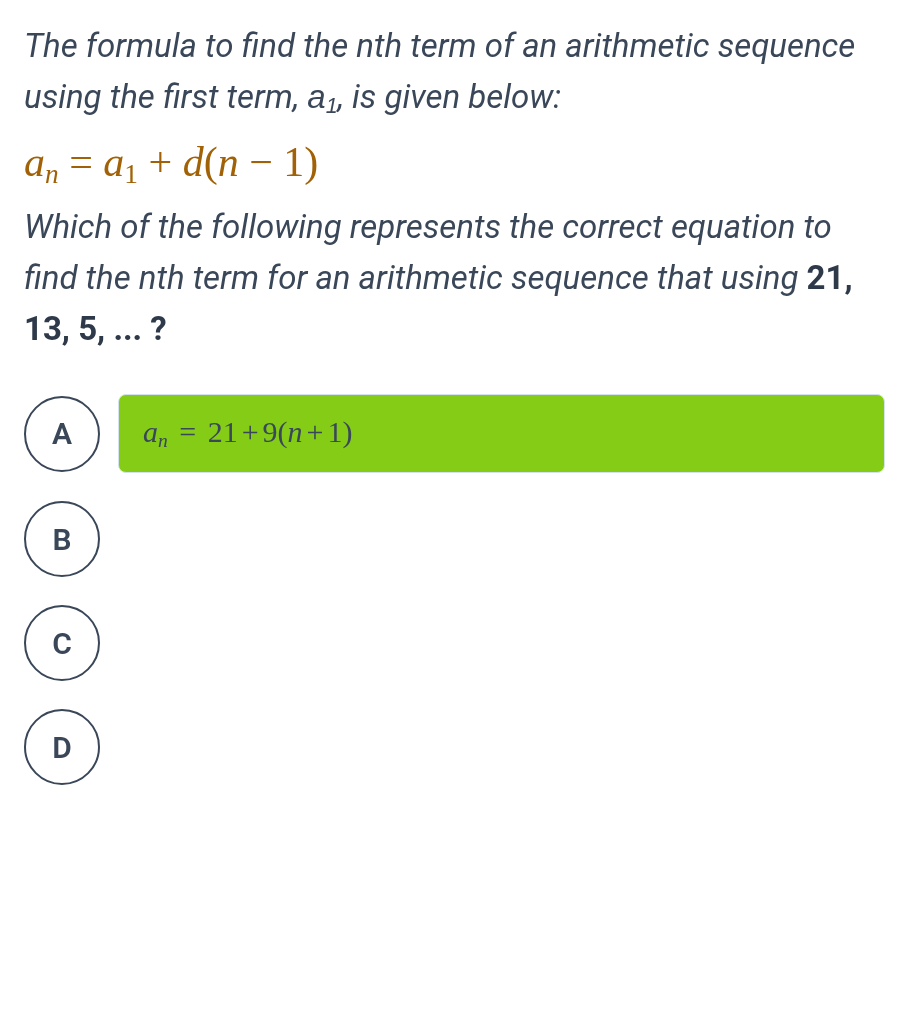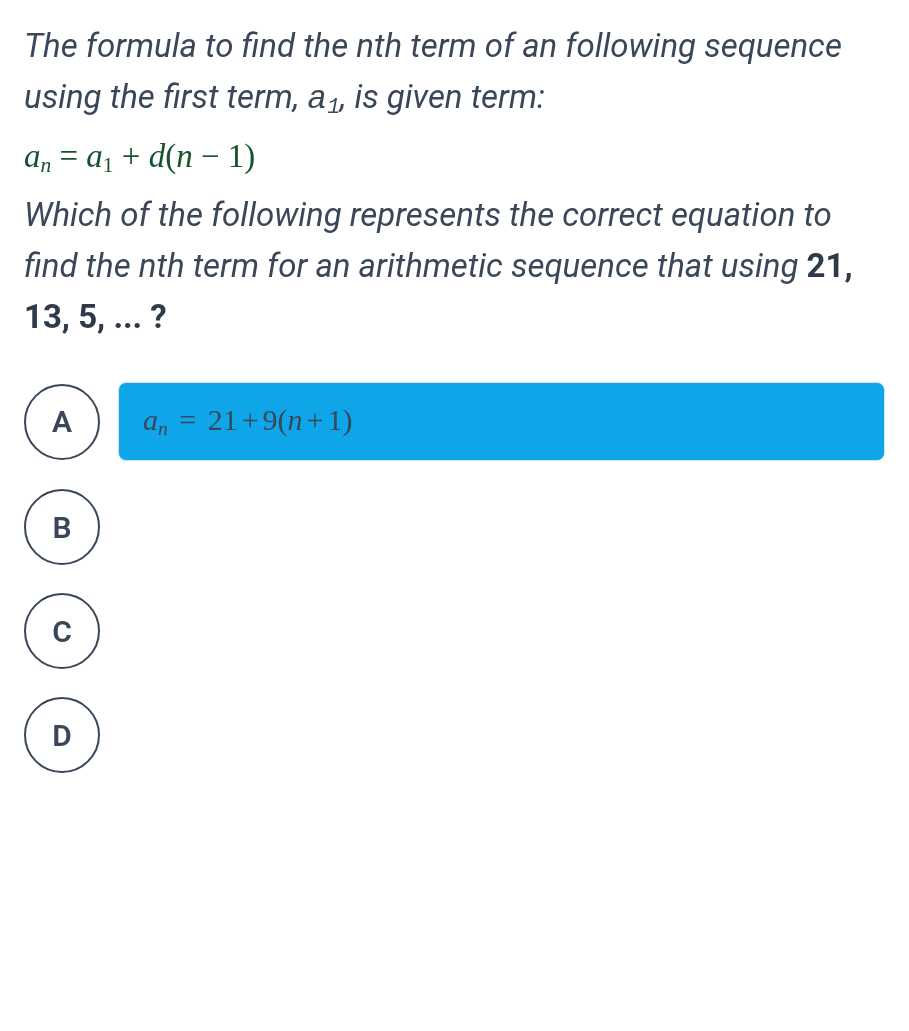--- a/index.html
+++ b/index.html
@@ -19,29 +19,29 @@
     margin-bottom: 40px;
   }
   .question .bold {
     font-weight: 700;
     font-style: normal;
     color: #2e3a4a;
   }
   .formula-line {
     font-style: normal;
     font-family: "Times New Roman", Georgia, Cambria, serif;
-    font-size: 33px;
+    font-size: 42px;
     margin: 6px 0 6px 0;
-    color: #14532d;
+    color: #a16207;
   }
   .formula-line .var-a { font-style: italic; }
   .formula-line .sub { font-size: 0.65em; font-style: italic; vertical-align: -0.25em; }
   .formula-line .sub1 { font-style: normal; }
   .formula-line .num { font-style: normal; }
-  .a1-inline { font-family: Liberation Mono, monospace; font-style: italic; }
+  .a1-inline { font-family: Liberation Sans, sans-serif; font-style: italic; }
   .a1-inline .sub { font-size: 0.65em; font-style: italic; vertical-align: -0.25em; }
 
   .options {
     display: flex;
     flex-direction: column;
     gap: 28px;
   }
   .option-row {
     display: flex;
     align-items: center;
@@ -64,34 +64,34 @@
   }
   .option-box {
     flex: 1;
     border: 1px solid #d4e1ee;
     border-radius: 8px;
     padding: 20px 24px;
     font-family: "Times New Roman", Georgia, Cambria, serif;
     font-size: 30px;
     color: #39475a;
     cursor: pointer;
-    background: #0ea5e9;
+    background: #84cc16;
   }
   .math .var { font-style: italic; }
   .math .sub { font-size: 0.65em; font-style: italic; vertical-align: -0.25em; }
   .math .num { font-style: normal; }
   .math .op { font-style: normal; padding: 0 4px; }
 </style>
 </head>
 <body>
 
 <div class="question">
-  <span>The formula to find the nth term of an following sequence using the first term, </span>
+  <span>The formula to find the nth term of an arithmetic sequence using the first term, </span>
   <span class="a1-inline">
-    <span>a</span><span class="sub">1</span></span><span>, is given term:</span>
+    <span>a</span><span class="sub">1</span></span><span>, is given below:</span>
   <div class="formula-line">
     <span class="var-a">a</span><span class="sub">n</span>
     <span class="num"> = </span>
     <span class="var-a">a</span><span class="sub sub1">1</span>
     <span class="num"> + </span>
     <span class="var-a">d</span><span class="num">(</span><span class="var-a">n</span>
     <span class="num"> − 1)</span>
   </div>
   <span>Which of the following represents the correct equation to find the nth term for an arithmetic sequence that using </span>
   <span class="bold">21, 13, 5, ... ?</span>

